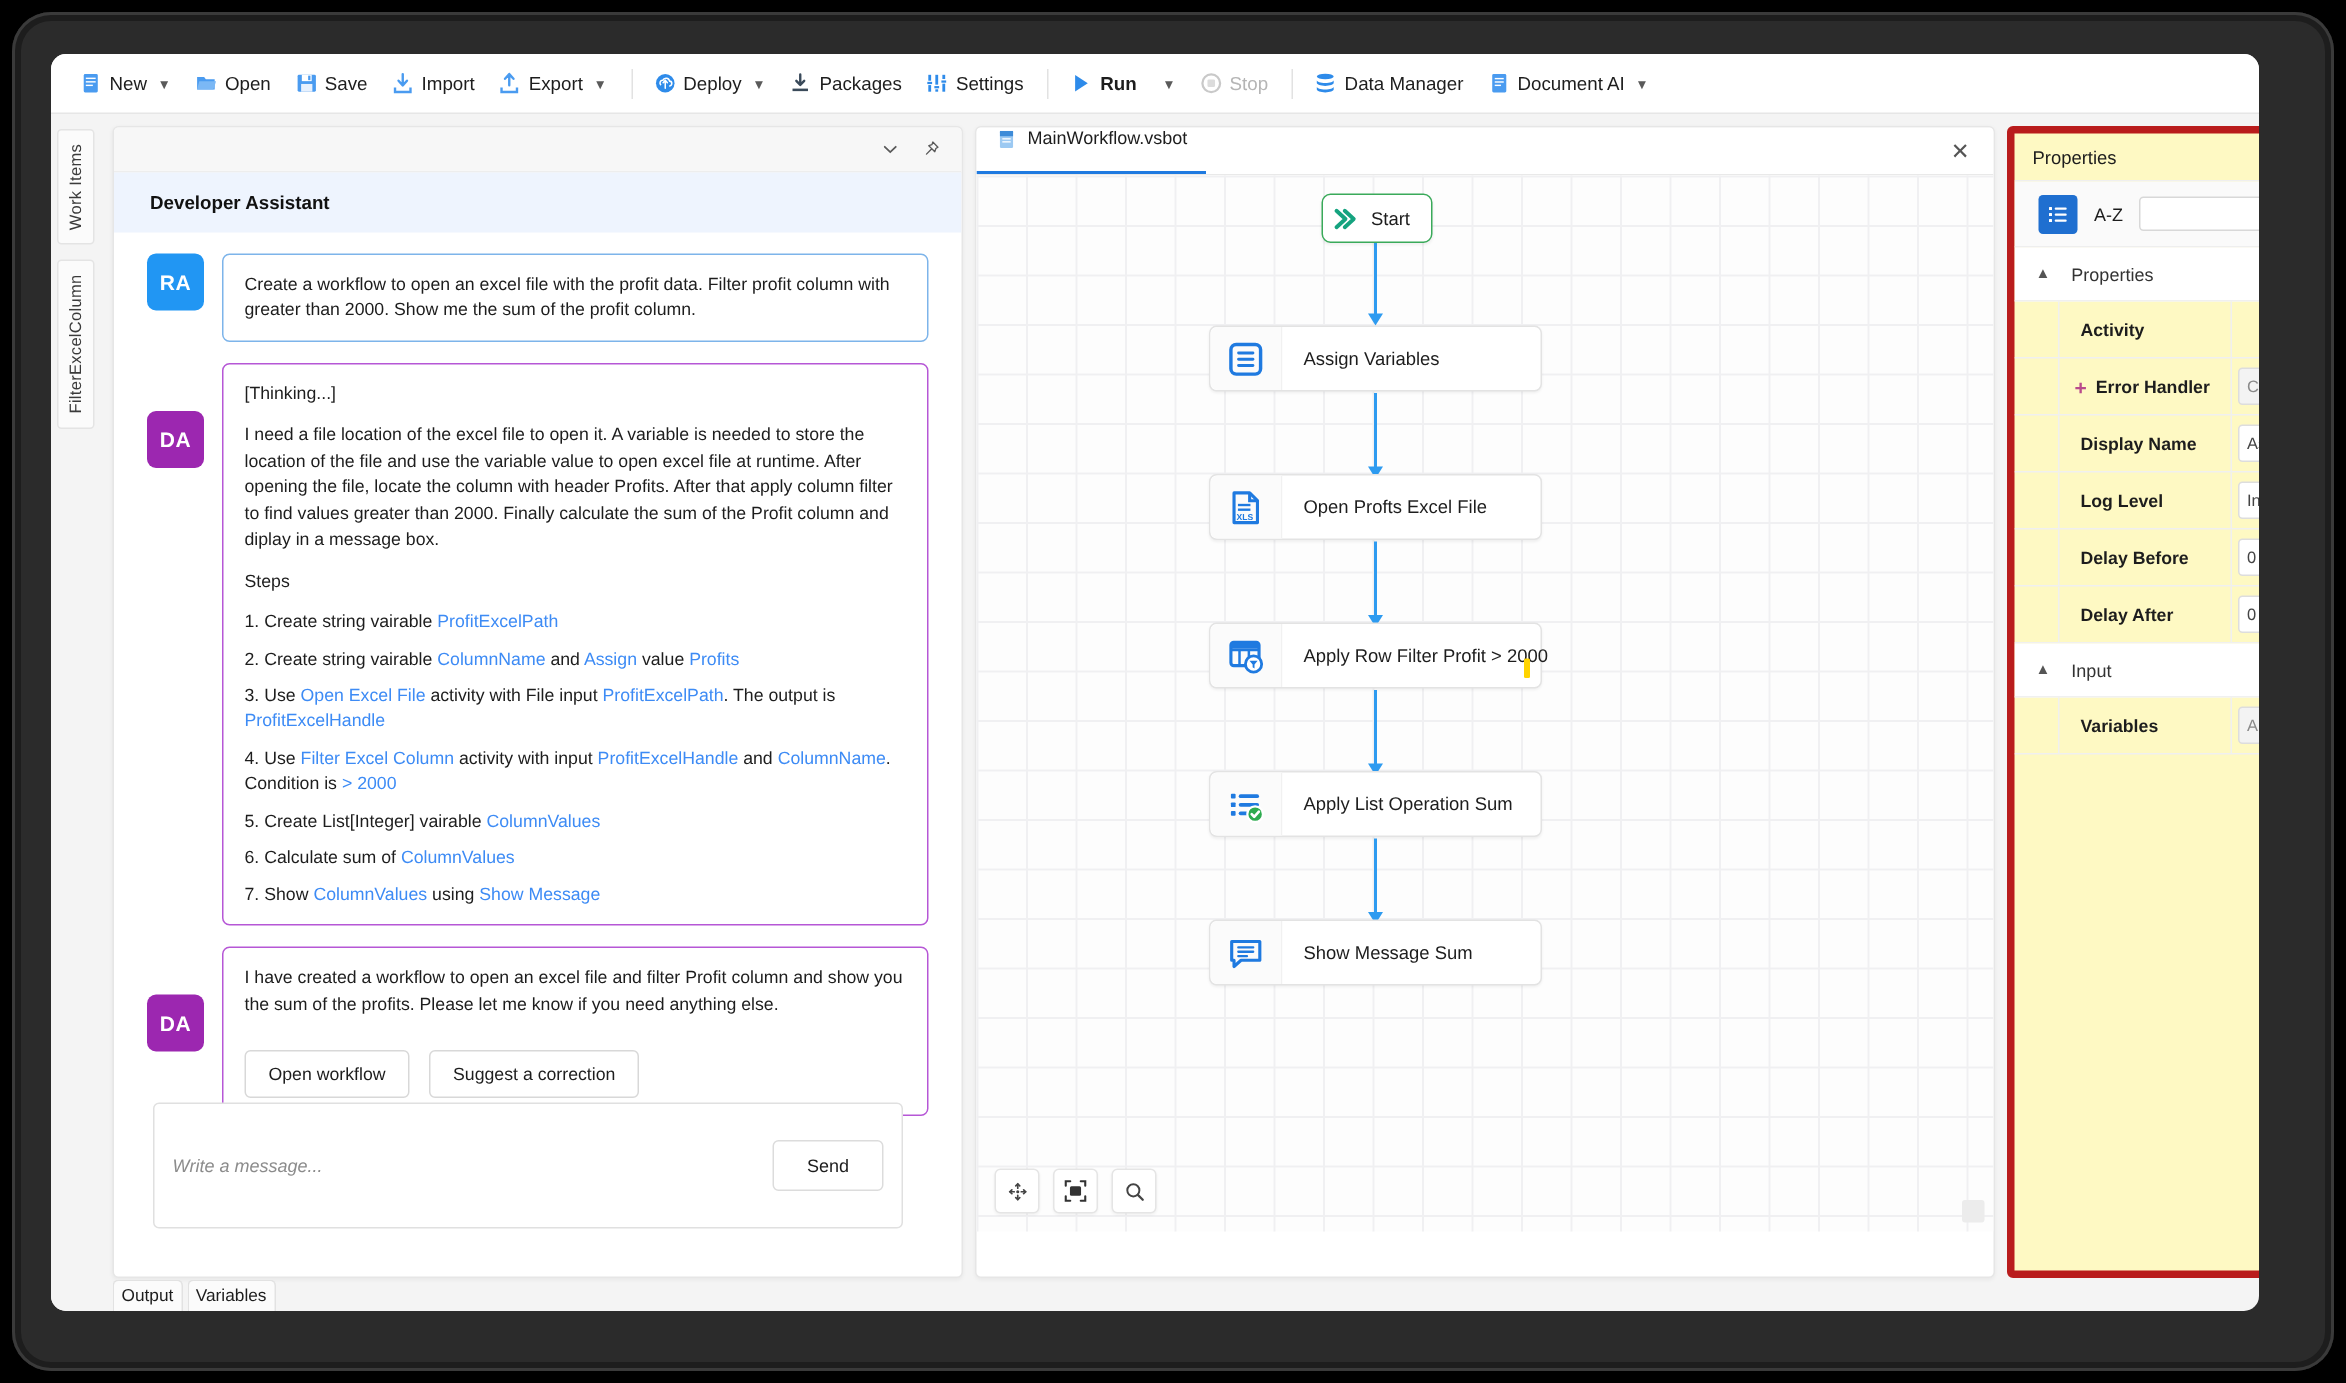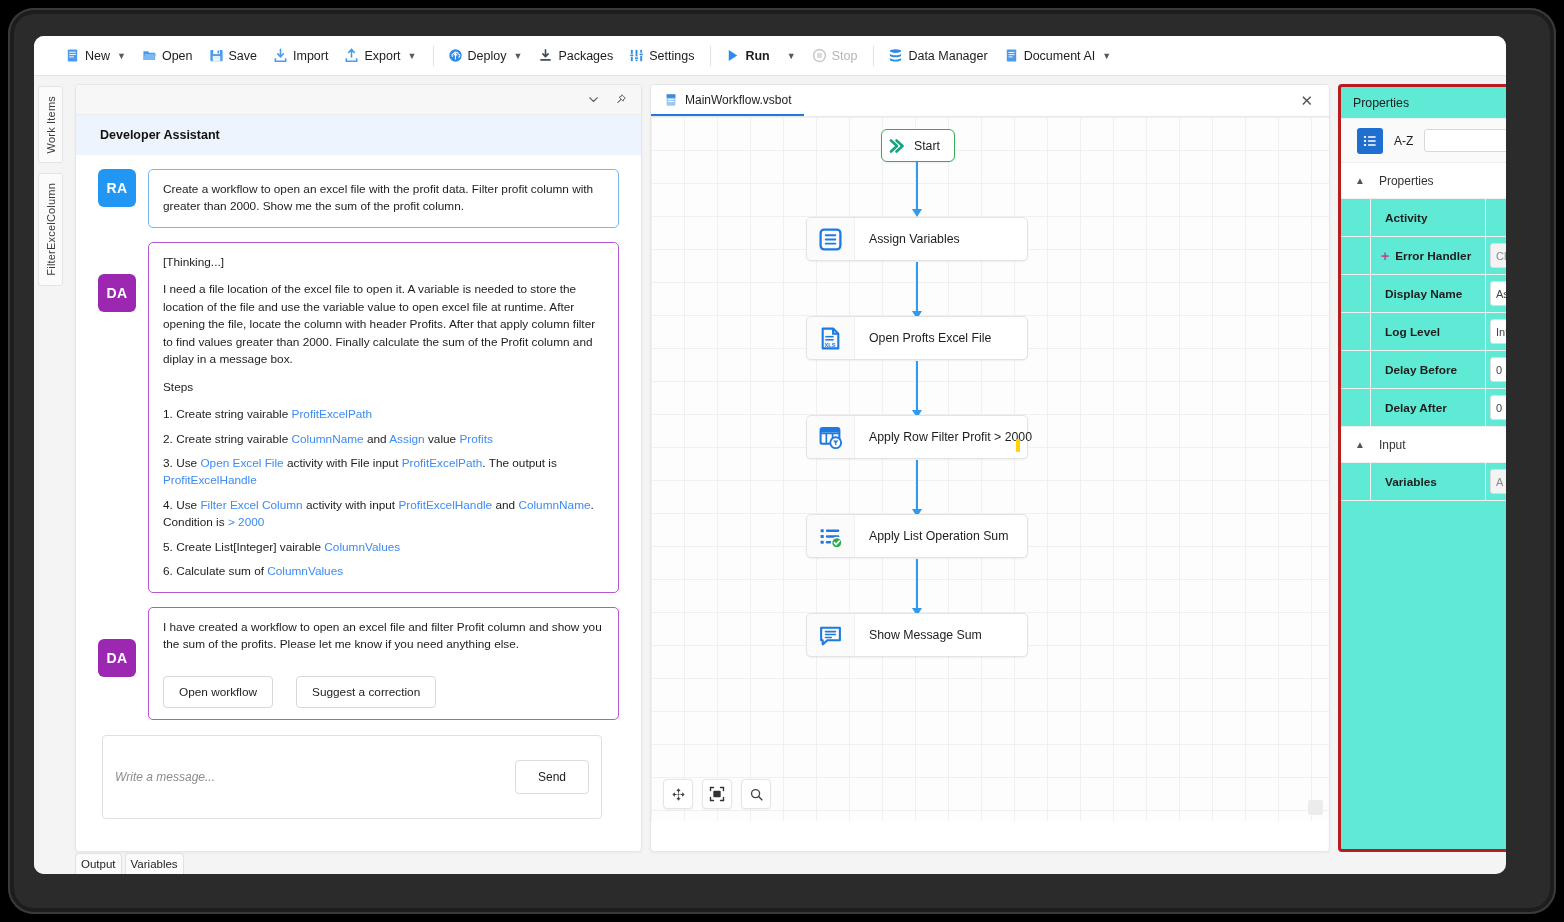--- a/index.html
+++ b/index.html
@@ -23,21 +23,21 @@
     background: #f4f4f4;
     border-radius: 10px;
     overflow:hidden;
   }
 
   
   #toolbar {
     position:absolute; left:0; top:0; width:1472px; height:40px;
     background:#ffffff;
     display:flex; align-items:center;
-    padding-left:24px;
+    padding-left:12px;
     border-bottom:1px solid #e6e6e6;
   }
   .tb-item {
     display:flex; align-items:center; gap:5px;
     padding:3px 7px; margin-right:2px;
     font-size:12.5px; color:#1d1d1d; cursor:pointer;
     border-radius:3px; white-space:nowrap;
   }
   .tb-item.disabled { color:#b5b5b5; cursor:default; }
   .tb-caret { font-size:9px; color:#5a5a5a; margin-left:2px; }
@@ -94,21 +94,21 @@
   .bubble.user { border:1px solid #7db4ea; background:#fff; }
   .bubble.bot  { border:1px solid #b657d6; background:#fff; }
   .bubble p { margin:0 0 10px 0; }
   .bubble p:last-child { margin-bottom:0; }
   .steps-head { margin:0 0 4px 0; }
   .steps { margin:0; padding:0; list-style:none; }
   .steps li { margin-bottom:7px; }
   .steps li:last-child { margin-bottom:0; }
   .tok { color:#3d8bf5; }
 
-  .bot-actions { display:flex; gap:23px; margin-top:22px; }
+  .bot-actions { display:flex; gap:13px; margin-top:22px; }
   .bot-actions button {
     font-family:"Liberation Sans", sans-serif;
     font-size:11.8px; color:#1d1d1d; background:#fff;
     border:1px solid #d8d8d8; border-radius:4px;
     padding:8px 15px; cursor:pointer;
   }
 
   #composer {
     position:absolute; left:26px; bottom:32px; width:500px; height:84px;
     border:1px solid #e0e0e0; border-radius:4px; background:#fff;
@@ -131,21 +131,21 @@
   #wf {
     position:absolute; left:616px; top:48px; width:680px; height:768px;
     background:#fff; border:1px solid #e6e6e6; border-radius:4px;
     box-shadow:0 1px 3px rgba(0,0,0,.05); overflow:hidden;
   }
   #wf-tabbar {
     height:32px; background:#fff; border-bottom:1px solid #e9e9e9;
     display:flex; align-items:stretch;
   }
   #wf-tab {
-    display:flex; align-items:center; gap:7px;
+    display:flex; gap:7px;
     padding:0 13px; font-size:12px; color:#1d1d1d;
     border-bottom:2px solid #1f7ae0; cursor:pointer;
   }
   #wf-tab-close {
     margin-left:auto; display:flex; align-items:center;
     padding:0 16px; color:#555; font-size:15px; cursor:pointer;
   }
   #canvas {
     position:relative; height:704px;
     background-color:#fdfdfd;
@@ -197,21 +197,21 @@
     cursor:pointer; box-shadow:0 1px 2px rgba(0,0,0,.05);
   }
   #canvas-resize {
     position:absolute; right:6px; bottom:6px; width:15px; height:15px;
     background:#ececec; border-radius:2px;
   }
 
   
   #props {
     position:absolute; left:1304px; top:48px; width:210px; height:768px;
-    background:#5eead4; border:3px solid #b91c1c; border-radius:4px 0 0 4px;
+    background:#fef9c3; border:5px solid #b91c1c; border-radius:4px 0 0 4px;
     overflow:hidden;
   }
   #props-title {
     height:32px; display:flex; align-items:center; padding-left:12px;
     font-size:12.3px; color:#1d1d1d; border-bottom:1px solid #efefef;
   }
   #props-sortbar {
     height:44px; background:#fafafa; border-bottom:1px solid #eee;
     display:flex; align-items:center; gap:11px; padding:0 10px 0 16px;
   }
@@ -428,20 +428,21 @@
           <p>[Thinking...]</p>
           <p>I need a file location of the excel file to open it. A variable is needed to store the location of the file and use the variable value to open excel file at runtime. After opening the file, locate the column with header Profits. After that apply column filter to find values greater than 2000. Finally calculate the sum of the Profit column and diplay in a message box.</p>
           <p class="steps-head">Steps</p>
           <ul class="steps" id="steps-list">
                 <li><span>1. </span><span>Create string vairable </span><span class="tok">ProfitExcelPath</span></li>
                 <li><span>2. </span><span>Create string vairable </span><span class="tok">ColumnName</span><span> and </span><span class="tok">Assign</span><span> value </span><span class="tok">Profits</span></li>
                 <li><span>3. </span><span>Use </span><span class="tok">Open Excel File</span><span> activity with File input </span><span class="tok">ProfitExcelPath</span><span>. The output is </span><span class="tok">ProfitExcelHandle</span></li>
                 <li><span>4. </span><span>Use </span><span class="tok">Filter Excel Column</span><span> activity with input </span><span class="tok">ProfitExcelHandle</span><span> and </span><span class="tok">ColumnName</span><span>. Condition is </span><span class="tok">&gt; 2000</span></li>
                 <li><span>5. </span><span>Create List[Integer] vairable </span><span class="tok">ColumnValues</span></li>
                 <li><span>6. </span><span>Calculate sum of </span><span class="tok">ColumnValues</span></li>
+                <li><span>7. </span><span>Show </span><span class="tok">ColumnValues</span><span> using </span><span class="tok">Show Message</span></li>
               </ul>
         </div>
       </div>
 
       <div class="msg">
         <div class="avatar da">DA</div>
         <div class="bubble bot">
           <span>I have created a workflow to open an excel file and filter Profit column and show you the sum of the profits. Please let me know if you need anything else.</span>
           <div class="bot-actions">
             <button>Open workflow</button>

